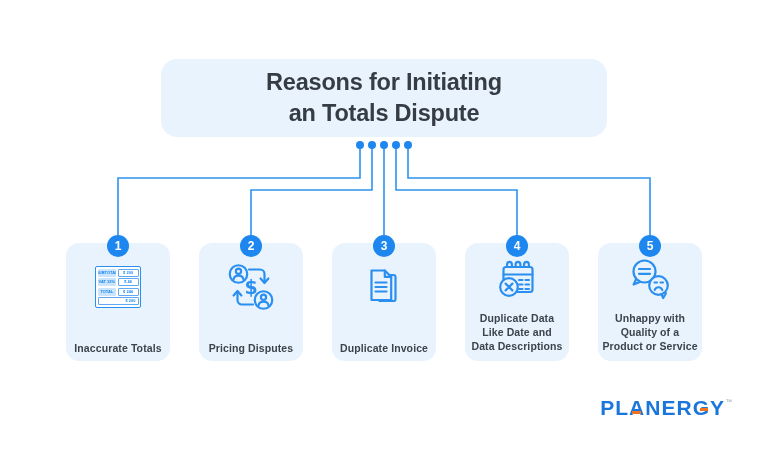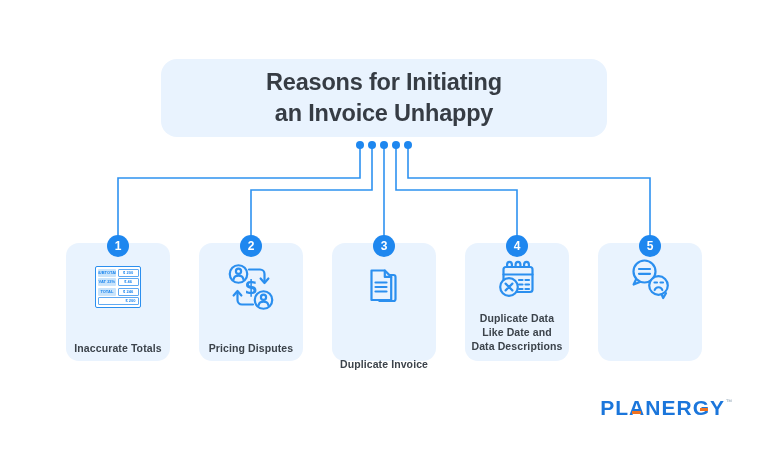--- a/index.html
+++ b/index.html
@@ -19,21 +19,21 @@
   }
   
   .connectors{position:absolute;left:0;top:0;z-index:1;}
   .connectors path{stroke:#2E92F0;stroke-width:1.6;fill:none;}
   .connectors circle{fill:#1E87EF;}
   
   .card{
     position:absolute;top:243px;width:104px;height:118px;background:#E9F3FE;
     border-radius:13px;z-index:2;display:flex;flex-direction:column;align-items:center;
   }
-  .card.c1{left:66px;} .card.c2{left:199px;} .card.c3{left:332px;gap:16px;}
+  .card.c1{left:66px;} .card.c2{left:199px;} .card.c3{left:332px;}
   .card.c4{left:465px;} .card.c5{left:598px;}
   .icon-wrap{height:50px;display:flex;align-items:center;justify-content:center;}
   .card.one-line .icon-wrap{margin-top:19px;}
   .card.three-line .icon-wrap{margin-top:11px;}
   .card-label{text-align:center;}
   .card.one-line .card-label{margin-top:29px;}
   .card.three-line .card-label{margin-top:7px;}
   .card-label div{
     font-size:10.5px;font-weight:700;color:#3C434B;line-height:14px;letter-spacing:0.1px;
     white-space:nowrap;
@@ -78,21 +78,21 @@
   }
   .logo-tm{font-size:6.5px;line-height:8px;color:#93A7B8;margin-left:1px;margin-top:1px;font-weight:400;}
 </style>
 </head>
 <body>
 
 <div class="canvas">
 
   <div class="title-box">
     <div class="title-line">Reasons for Initiating</div>
-    <div class="title-line">an Invoice Unhappy</div>
+    <div class="title-line">an Totals Dispute</div>
   </div>
 
   <svg class="connectors" width="768" height="451" viewBox="0 0 768 451">
     <path d="M360 145 V178 H118 V241"></path>
     <path d="M372 145 V190 H251 V241"></path>
     <path d="M384 145 V241"></path>
     <path d="M396 145 V190 H517 V241"></path>
     <path d="M408 145 V178 H650 V241"></path>
     <circle cx="360" cy="145" r="4"></circle>
     <circle cx="372" cy="145" r="4"></circle>
@@ -194,20 +194,25 @@
       <svg width="50" height="50" viewBox="0 0 50 50">
         <circle class="ic" cx="19.5" cy="17.5" r="11"></circle>
         <path class="ic" d="M11 25.6 L8.6 30.6 L14.9 28.1" stroke-width="1.9"></path>
         <path class="ic" d="M14 15 H25 M14 19.8 H25" stroke-width="1.9"></path>
         <circle class="ic-fill" cx="33.5" cy="31.5" r="9.3"></circle>
         <path class="ic" d="M36.5 40.3 L38.2 44 L41 39.2" stroke-width="1.9"></path>
         <path class="ic" d="M29.5 28.5 H32 M35.5 28.5 H38" stroke-width="1.8"></path>
         <path class="ic" d="M29.7 36 a4 4 0 0 1 7.6 0" stroke-width="1.8"></path>
       </svg>
     </div>
+    <div class="card-label">
+      <div>Unhappy with</div>
+      <div>Quality of a</div>
+      <div>Product or Service</div>
+    </div>
   </div>
 
   <div class="logo">
     <span class="logo-letter">P</span>
     <span class="logo-letter">L</span>
     <span class="logo-letter has-a-bar">A</span>
     <span class="logo-letter">N</span>
     <span class="logo-letter">E</span>
     <span class="logo-letter">R</span>
     <span class="logo-letter has-g-bar">G</span>

